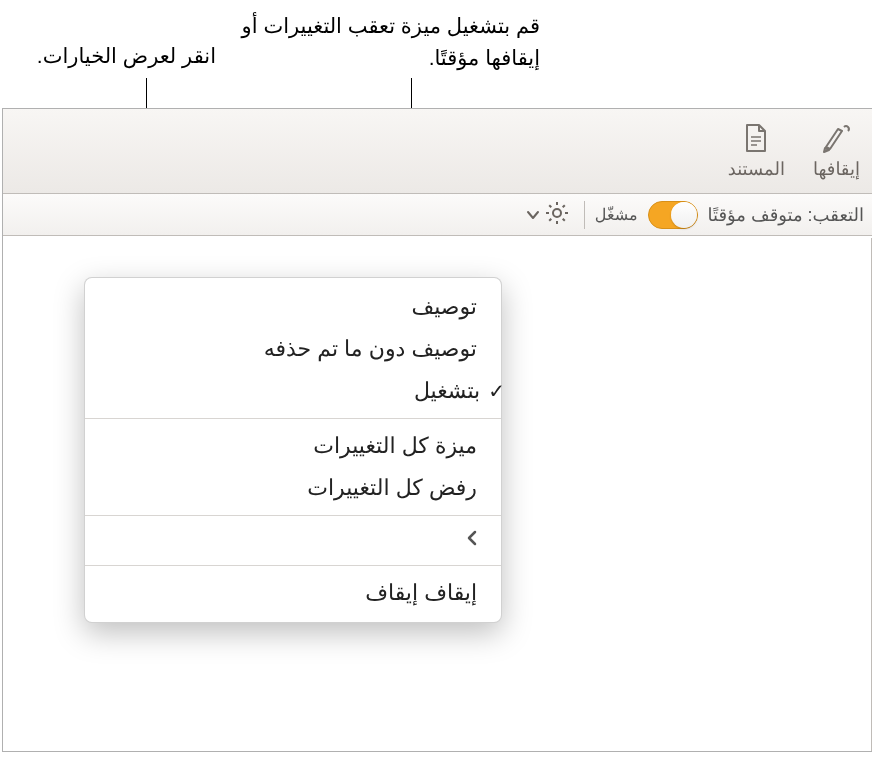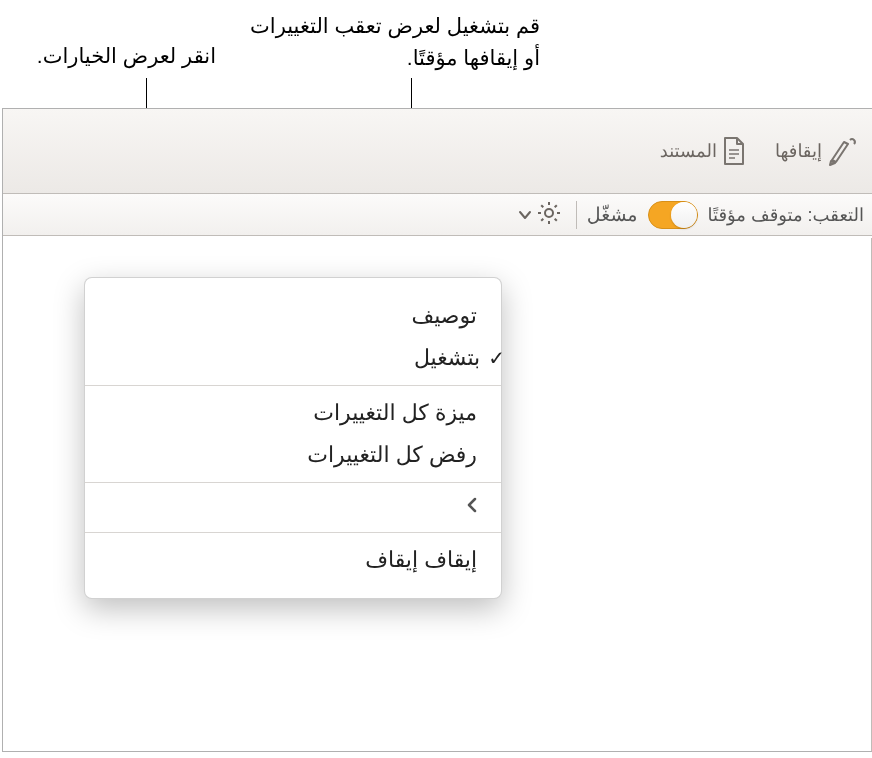--- a/index.html
+++ b/index.html
@@ -47,21 +47,21 @@
       display: flex;
       flex-direction: row;
       justify-content: flex-start;
       align-items: center;
       padding: 0 12px;
       gap: 28px;
     }
     
     .toolbar-button {
       display: flex;
-      flex-direction: row;
+      flex-direction: column;
       align-items: center;
       justify-content: center;
       color: #7a7570;
       cursor: default;
       gap: 4px;
     }
     
     .toolbar-button .icon {
       height: 32px;
       display: flex;
@@ -104,21 +104,21 @@
       background: linear-gradient(#ffffff, #f0f0f0);
       border-radius: 50%;
       position: absolute;
       top: 0px;
       right: 0px;
       box-shadow: 0 1px 2px rgba(0,0,0,0.2), inset 0 1px 0 rgba(255,255,255,0.8);
     }
     
     .toggle-state {
       color: #555;
-      font-size: 19px;
+      font-size: 16px;
       font-weight: 500;
       text-align: center;
     }
     
     .divider {
       width: 1px;
       height: 28px;
       background: #c0bcb8;
     }
     
@@ -132,21 +132,21 @@
     
     .dropdown-menu {
       position: absolute;
       top: 168px;
       right: 370px;
       width: 418px;
       background: #ffffff;
       border: 1px solid rgba(0,0,0,0.18);
       border-radius: 8px;
       box-shadow: 0 10px 30px rgba(0,0,0,0.25);
-      padding: 17px 0;
+      padding: 8px 0;
       direction: rtl;
     }
     
     .menu-item {
       padding: 8px 24px;
       font-size: 22px;
       color: #222;
       display: flex;
       align-items: center;
       justify-content: space-between;
@@ -182,21 +182,21 @@
       left: 0;
       right: 0;
       background: #ffffff;
       border-right: 1px solid #c0bcb8;
     }
   </style>
 </head>
 <body>
 
 <div class="callout" style="top: 10px; right: 332px; width: 300px;">
-  <span>قم بتشغيل لعرض تعقب التغييرات أو إيقافها مؤقتًا.</span>
+  <span>قم بتشغيل ميزة تعقب التغييرات أو إيقافها مؤقتًا.</span>
 </div>
 
 <div class="callout" style="top: 40px; right: 656px; width: 190px;">
   <span>انقر لعرض الخيارات.</span>
 </div>
 
 <div class="callout-line" style="top: 78px; right: 460px; width: 1px; height: 160px;"></div>
 <div class="callout-line" style="top: 78px; right: 725px; width: 1px; height: 30px;"></div>
 <div class="callout-line" style="top: 108px; right: 385px; width: 341px; height: 1px;"></div>
 <div class="callout-line" style="top: 108px; right: 384px; width: 1px; height: 156px;"></div>
@@ -256,20 +256,23 @@
       </span>
     </div>
   </div>
 
   <div class="doc-area"></div>
 
   <div class="dropdown-menu">
     <div class="menu-item">
       <span>توصيف</span>
     </div>
+    <div class="menu-item">
+      <span>توصيف دون ما تم حذفه</span>
+    </div>
     <div class="menu-item checked">
       <span style="display:flex;align-items:center;">
         <span class="check">✓</span>
         <span>بتشغيل</span>
       </span>
     </div>
     <div class="menu-separator"></div>
     <div class="menu-item">
       <span>ميزة كل التغييرات</span>
     </div>

